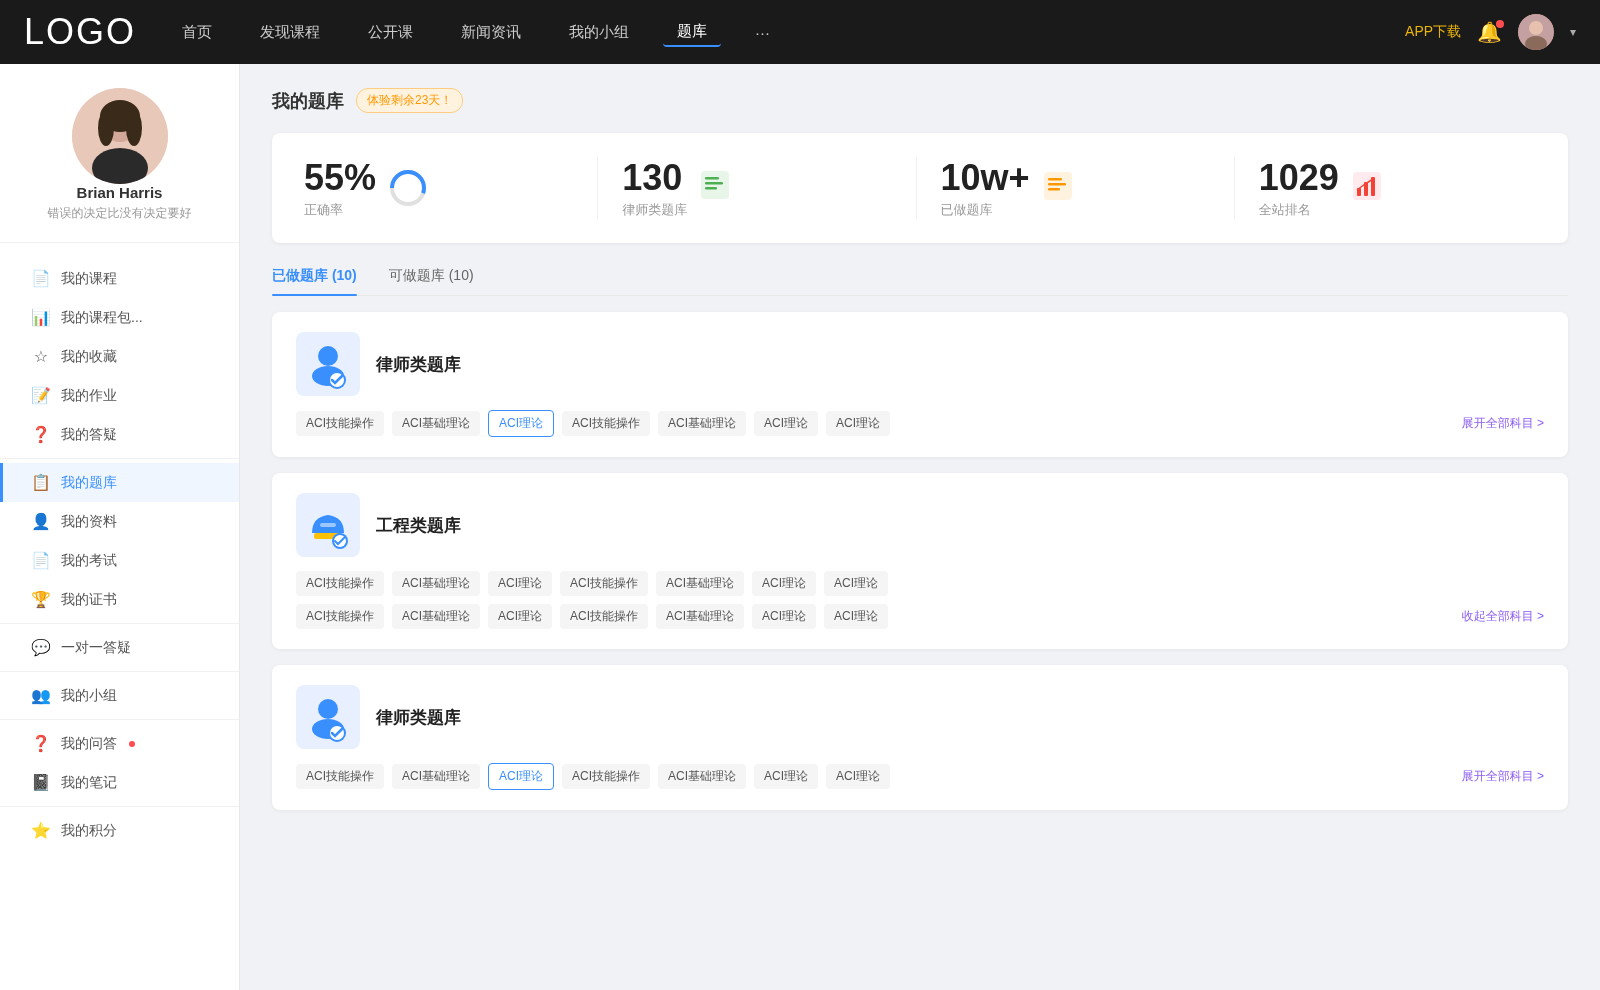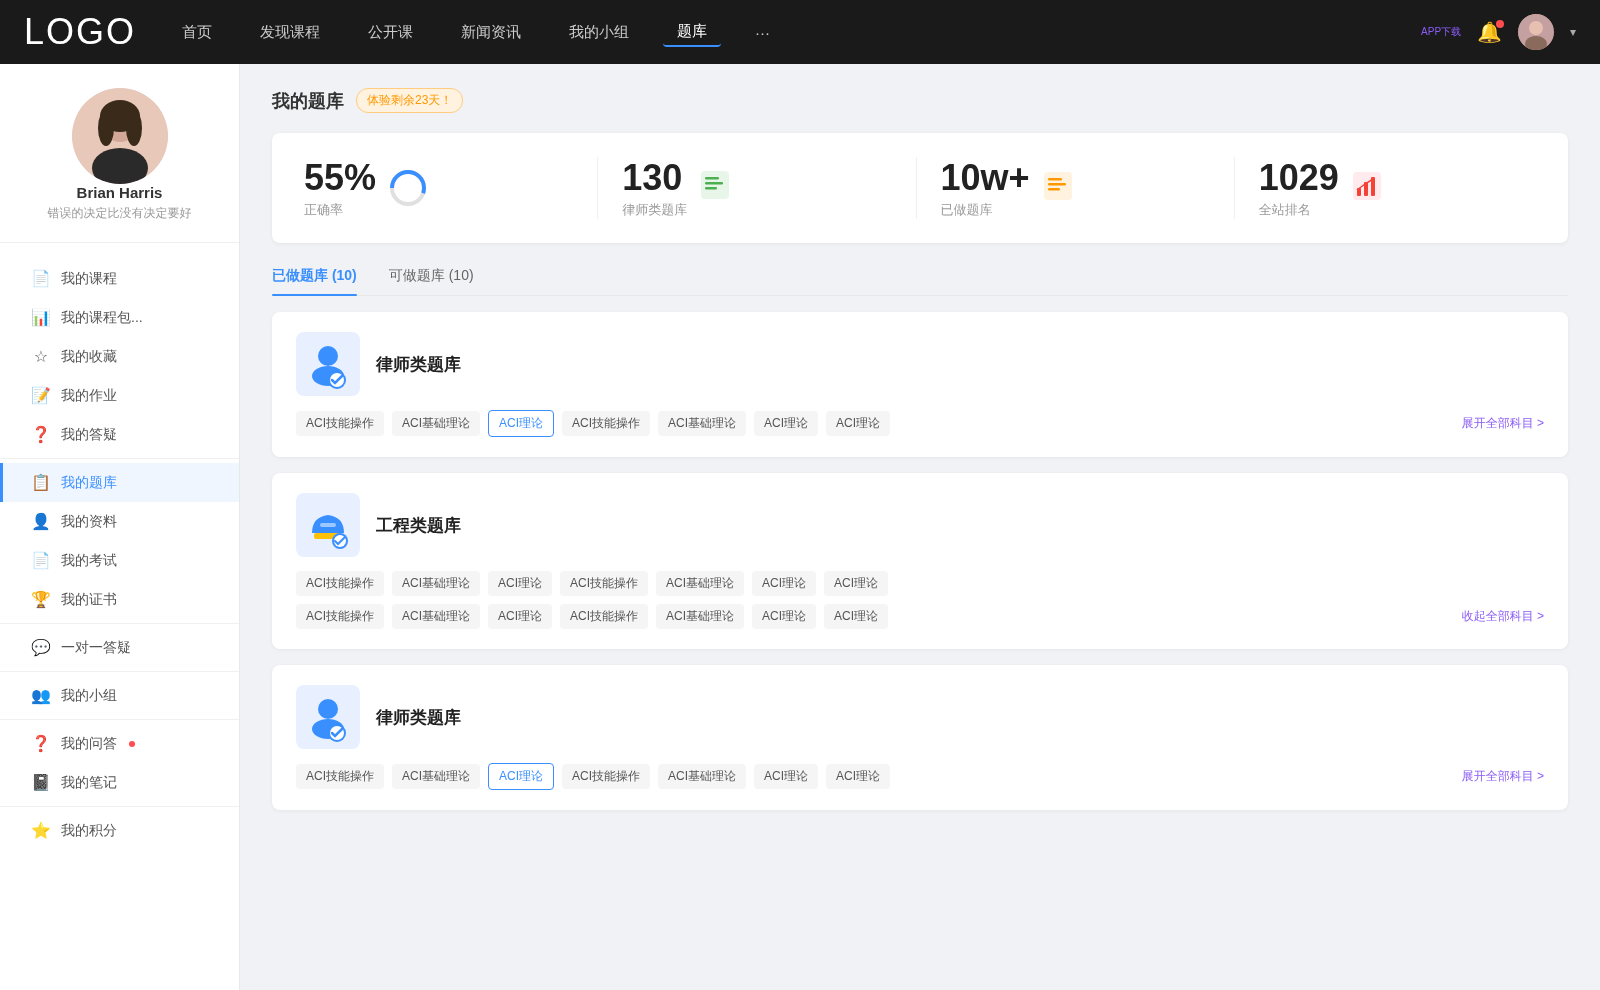--- a/index.html
+++ b/index.html
@@ -22,21 +22,21 @@
     }
     .topnav-item {
       color: #ccc; font-size: 15px; padding: 4px 14px; cursor: pointer; border-radius: 4px; white-space: nowrap;
     }
     .topnav-item.active {
       color: #fff; border-bottom: 2px solid #3a8fff;
     }
     .topnav-right {
       display: flex; align-items: center; gap: 16px; margin-left: auto;
     }
-    .topnav-app { color: #8b5cf6; font-size: 10px; cursor: pointer; margin-left: 16px; }
+    .topnav-app { color: #eab308; font-size: 14px; cursor: pointer; margin-left: 16px; }
     .topnav-bell {
       position: relative; cursor: pointer;
     }
     .bell-icon { font-size: 20px; color: #ccc; }
     .bell-dot {
       position: absolute; top: 0; right: -2px;
       width: 8px; height: 8px; background: #ff4d4f; border-radius: 50%;
     }
     .topnav-avatar {
       width: 36px; height: 36px; border-radius: 50%; background: #888;

